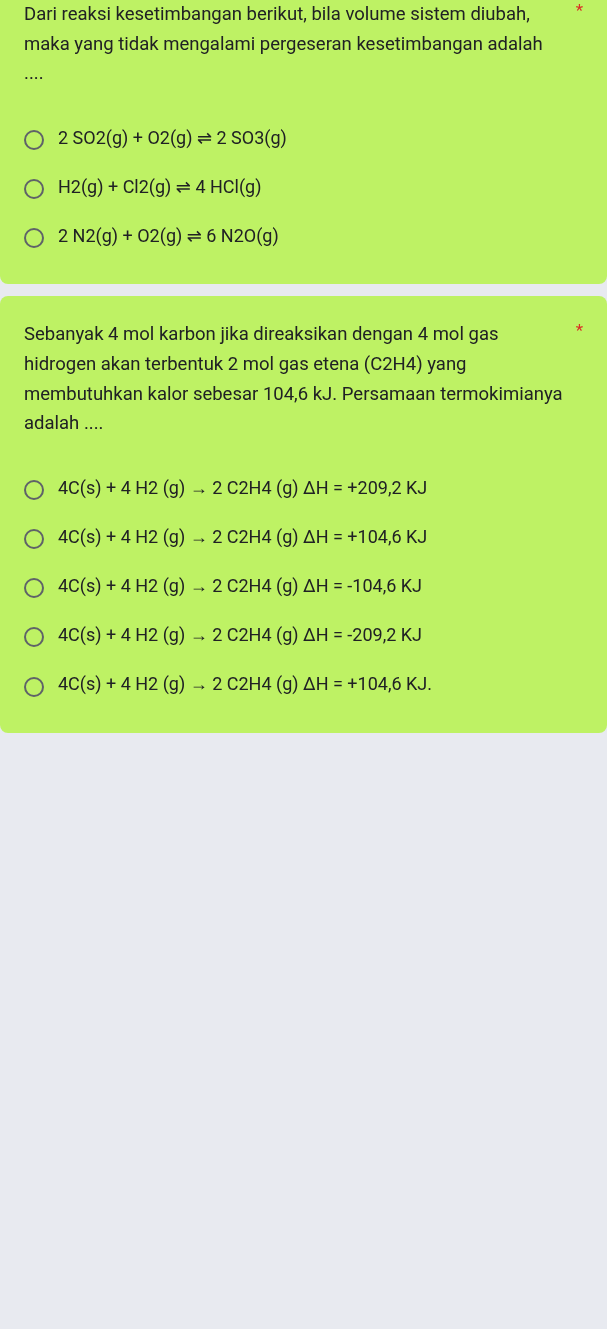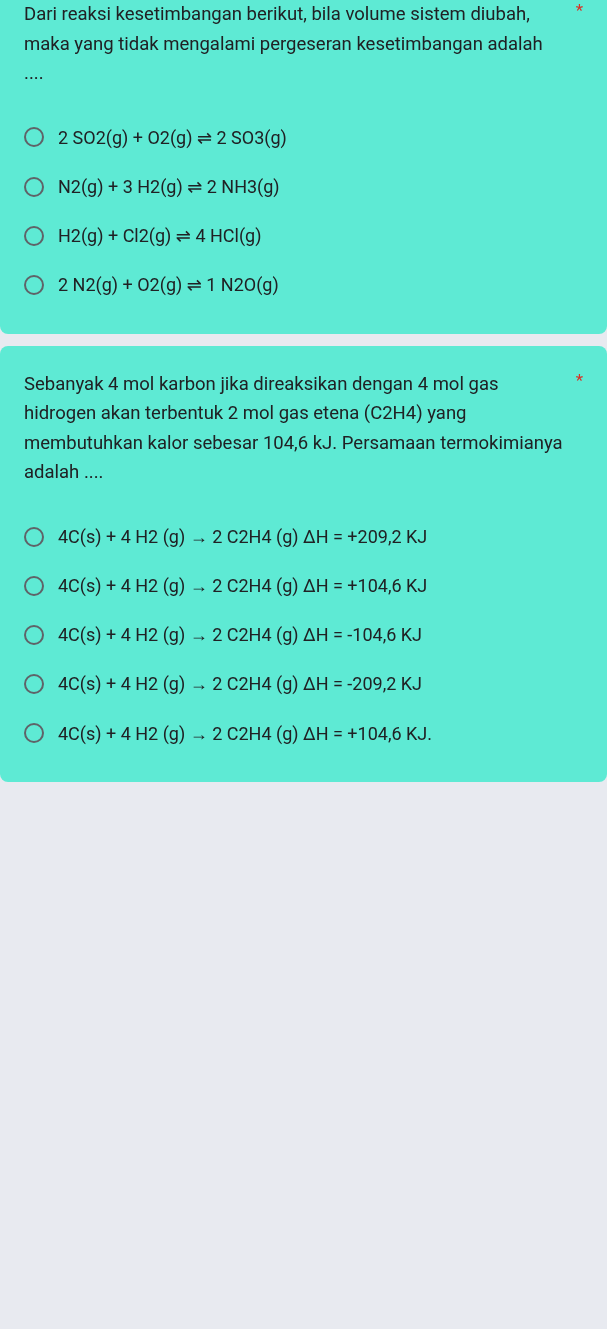--- a/index.html
+++ b/index.html
@@ -7,21 +7,21 @@
     padding: 0;
     box-sizing: border-box;
   }
   body {
     font-family: 'Roboto', 'Arial', sans-serif;
     background: #e8eaf0;
     width: 607px;
     color: #202124;
   }
   .card {
-    background: #5eead4;
+    background: #bef264;
     border-radius: 8px;
     padding: 24px 24px 24px 24px;
     margin-bottom: 12px;
   }
   .question-header {
     position: relative;
     margin-bottom: 24px;
   }
   .question-text {
     font-size: 18.5px;
@@ -31,21 +31,21 @@
   }
   .required-asterisk {
     position: absolute;
     top: 0;
     right: 0;
     color: #d93025;
     font-size: 17px;
   }
   .option-row {
     display: flex;
-    align-items: center;
+    align-items: flex-end;
     padding: 12px 0;
     cursor: pointer;
   }
   .radio {
     width: 20px;
     height: 20px;
     border: 2px solid #5f6368;
     border-radius: 50%;
     margin-right: 14px;
     flex-shrink: 0;
@@ -68,29 +68,25 @@
   <div class="question-header">
     <div class="question-text">Dari reaksi kesetimbangan berikut, bila volume sistem diubah, maka yang tidak mengalami pergeseran kesetimbangan adalah ....</div>
     <span class="required-asterisk">*</span>
   </div>
   <div class="option-row">
     <div class="radio"></div>
     <div class="option-label">2 SO2(g) + O2(g) ⇌ 2 SO3(g)</div>
   </div>
   <div class="option-row">
     <div class="radio"></div>
-    <div class="option-label">N2(g) + 3 H2(g) ⇌ 2 NH3(g)</div>
-  </div>
-  <div class="option-row">
-    <div class="radio"></div>
     <div class="option-label">H2(g) + Cl2(g) ⇌ 4 HCl(g)</div>
   </div>
   <div class="option-row">
     <div class="radio"></div>
-    <div class="option-label">2 N2(g) + O2(g) ⇌ 1 N2O(g)</div>
+    <div class="option-label">2 N2(g) + O2(g) ⇌ 6 N2O(g)</div>
   </div>
 </div>
 
 <div class="card">
   <div class="question-header">
     <div class="question-text">Sebanyak 4 mol karbon jika direaksikan dengan 4 mol gas hidrogen akan terbentuk 2 mol gas etena (C2H4) yang membutuhkan kalor sebesar 104,6 kJ. Persamaan termokimianya adalah ....</div>
     <span class="required-asterisk">*</span>
   </div>
   <div class="option-row">
     <div class="radio"></div>

